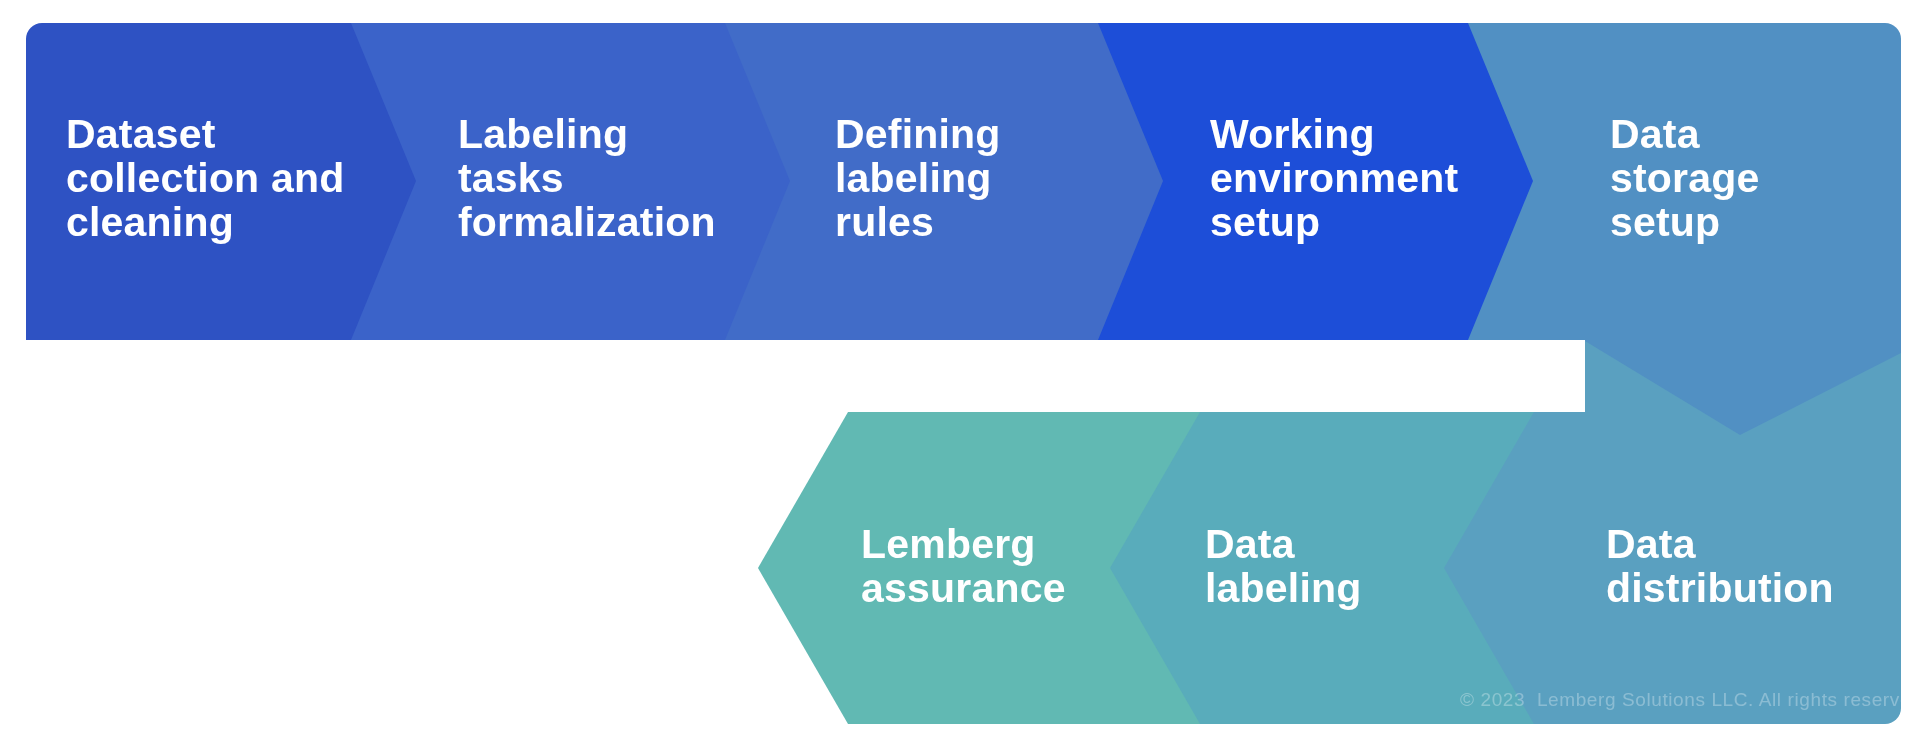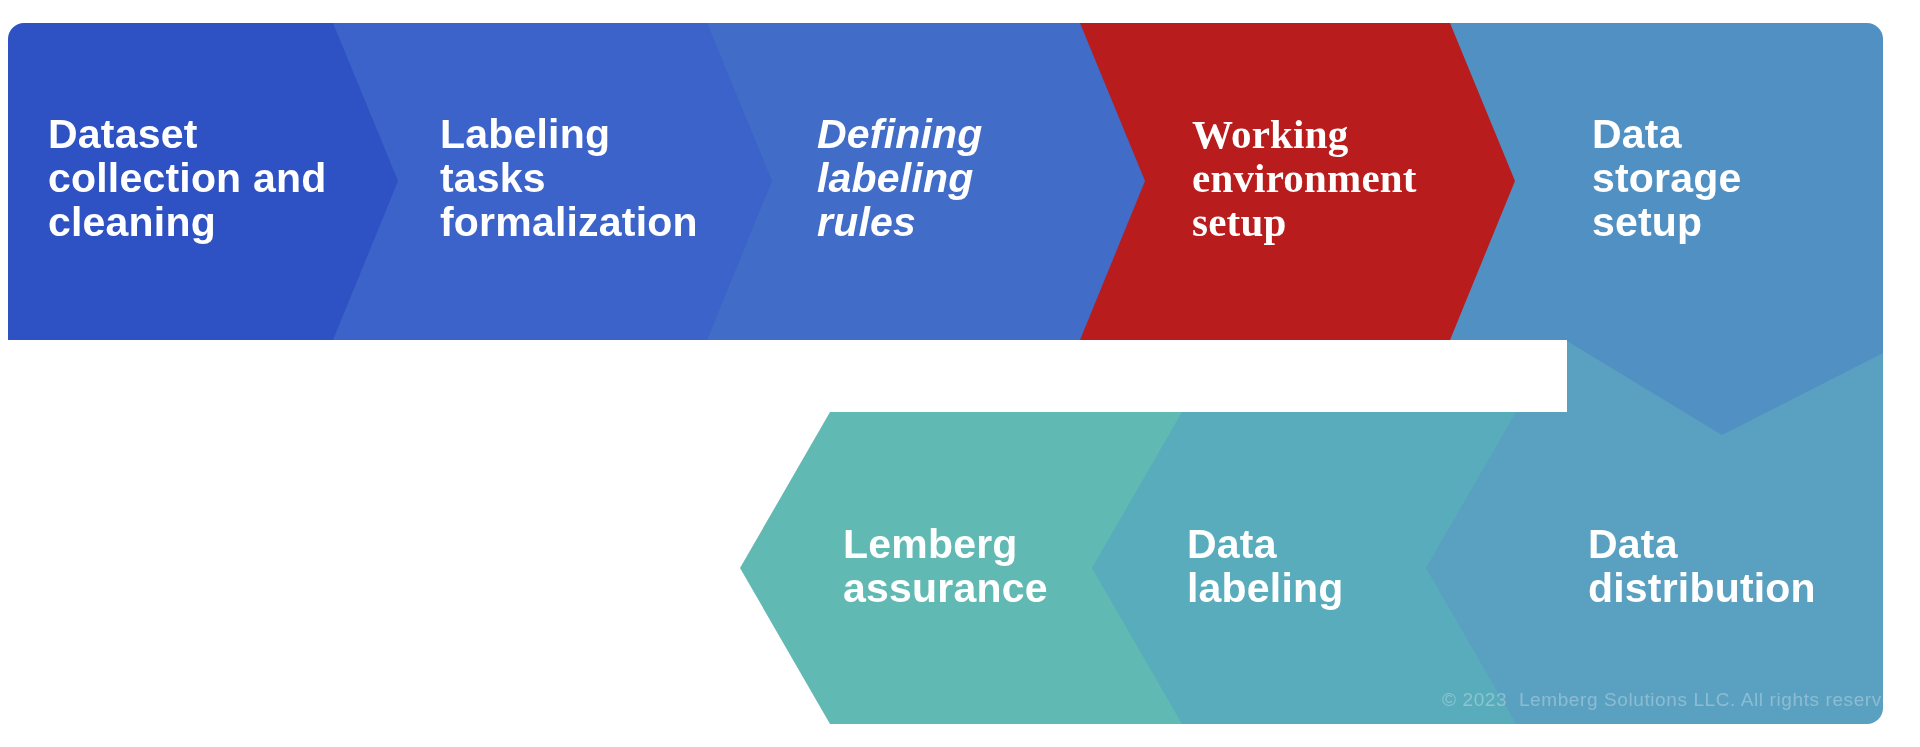--- a/index.html
+++ b/index.html
@@ -5,21 +5,21 @@
   html,body{margin:0;padding:0;background:#ffffff;}
   .canvas{
     position:relative;
     width:1920px;height:747px;
     background:#ffffff;
     overflow:hidden;
     font-family:"Liberation Sans", sans-serif;
   }
   .card{
     position:absolute;
-    left:8px;top:23px;
+    left:26px;top:23px;
     width:1875px;height:701px;
     border-radius:16px;
     overflow:hidden;
     background:transparent;
   }
   .shape{position:absolute;}
   .lbl{
     position:absolute;
     color:#ffffff;
     font-weight:700;
@@ -44,21 +44,21 @@
   
   #dd{left:1418px;top:317px;width:457px;height:384px;z-index:30;
     clip-path:polygon(90px 72px,141px 72px,141px 0,457px 0,457px 384px,90px 384px,0 228px);}
   #dl{left:1084px;top:389px;width:476px;height:312px;z-index:29;
     clip-path:polygon(90px 0,476px 0,476px 312px,90px 312px,0 156px);}
   #qa{left:732px;top:389px;width:498px;height:312px;z-index:28;
     clip-path:polygon(90px 0,498px 0,498px 312px,90px 312px,0 156px);}
 
   #chev1 .lbl{left:40px;top:89px;}
   #chev2 .lbl{left:107px;top:89px;}
-  #chev3 .lbl{left:110px;top:89px;font-style:italic;}
+  #chev3 .lbl{left:110px;top:89px;}
   #chev4 .lbl{left:112px;top:89px;}
   #chev5 .lbl{left:142px;top:89px;}
   #dd .lbl{left:162px;top:182px;}
   #dl .lbl{left:95px;top:110px;}
   #qa .lbl{left:103px;top:110px;}
 
   .copyright{
     position:absolute;
     left:1434px;top:666px;
     z-index:60;
@@ -83,21 +83,21 @@
     <div class="shape" id="chev2" style="background-color: rgb(59, 99, 201);">
       <span class="lbl">Labeling
 tasks
 formalization</span>
     </div>
     <div class="shape" id="chev3" style="background-color: rgb(65, 108, 200);">
       <span class="lbl">Defining
 labeling
 rules</span>
     </div>
-    <div class="shape" id="chev4" style="background-color: #b91c1c; font-family: Liberation Serif, serif;">
+    <div class="shape" id="chev4" style="background-color: #1d4ed8;">
       <span class="lbl">Working
 environment
 setup</span>
     </div>
     <div class="shape" id="chev5" style="background-color: rgb(81, 144, 195);">
       <span class="lbl">Data
 storage
 setup</span>
     </div>
 

